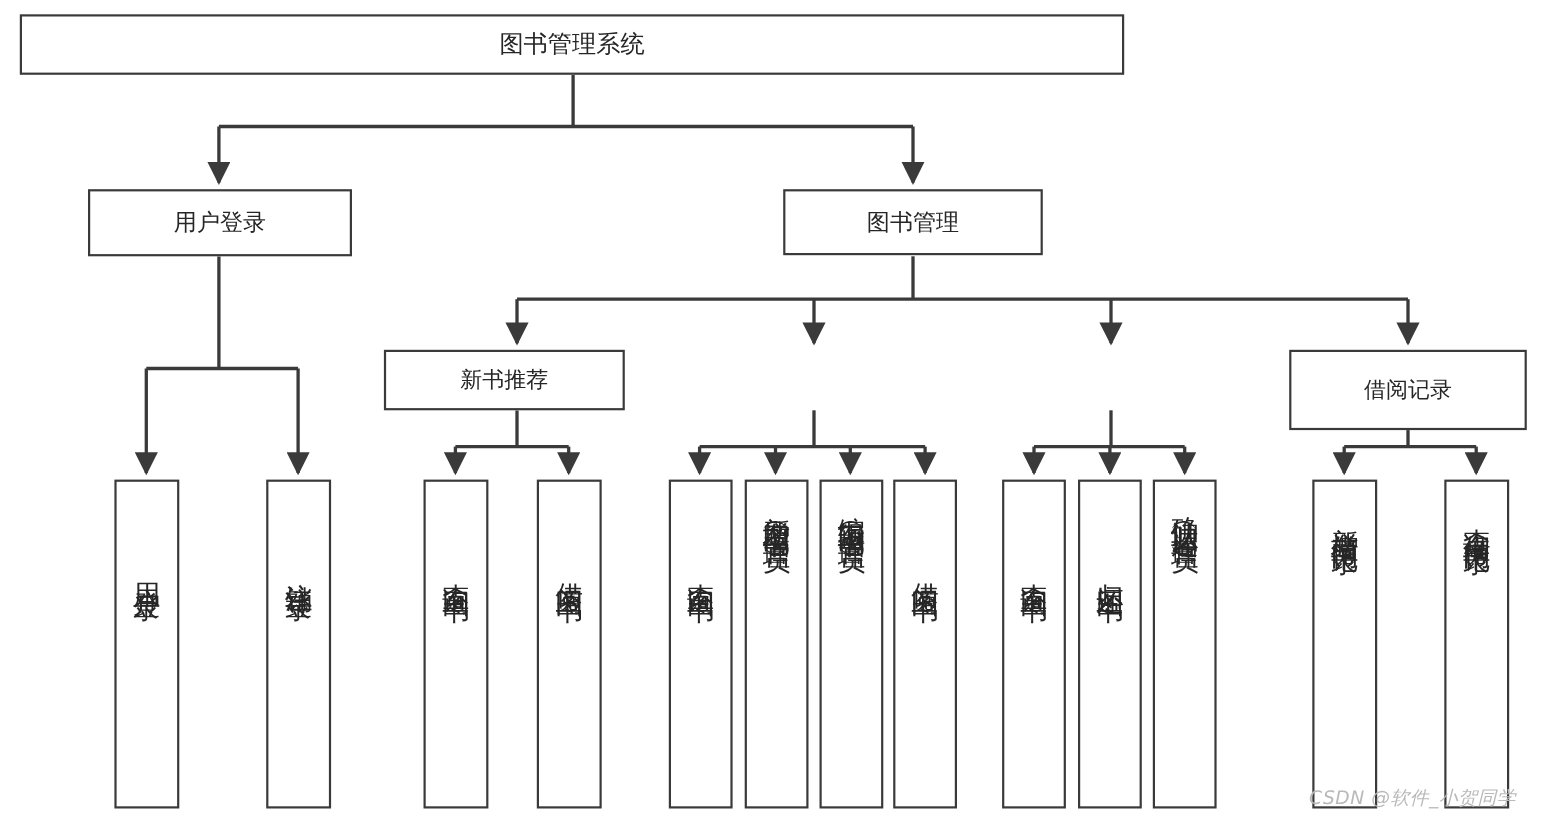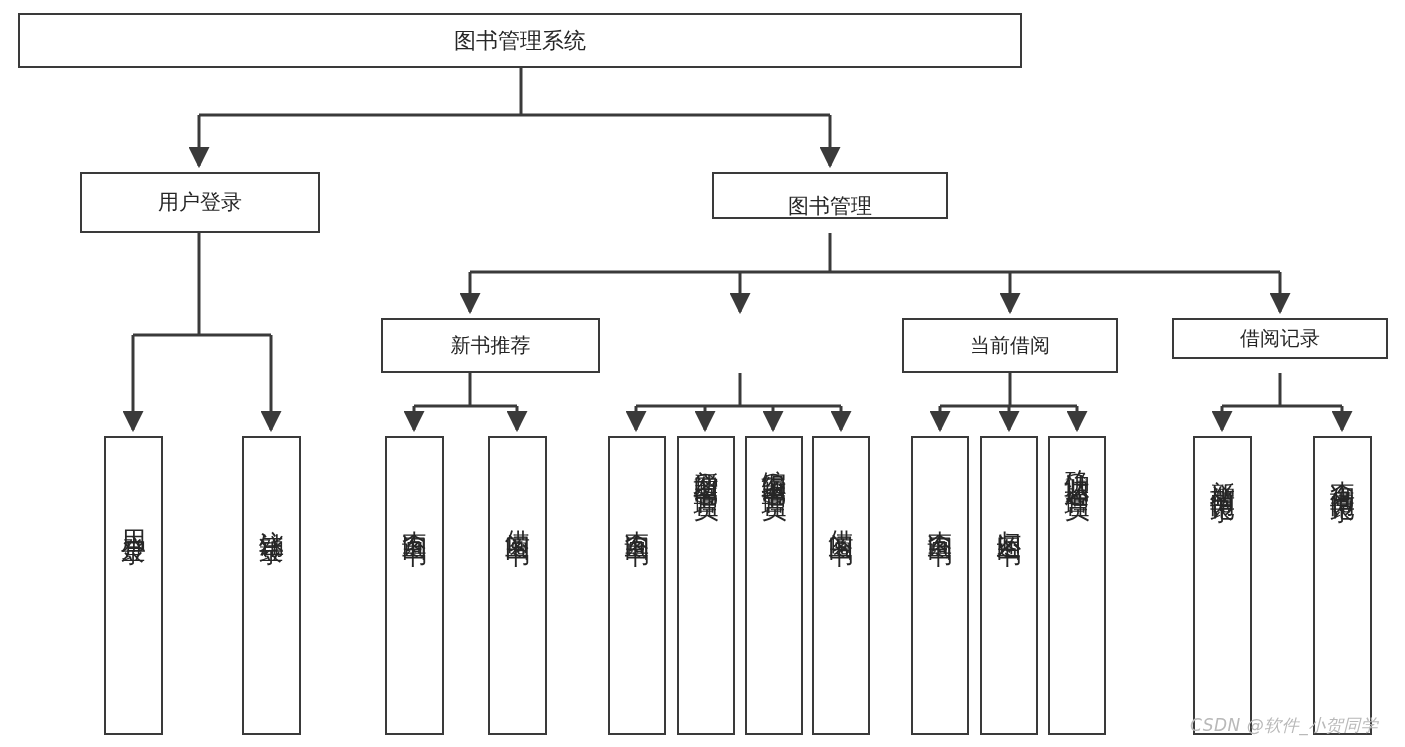--- a/index.html
+++ b/index.html
@@ -130,31 +130,28 @@
     </g>
   </svg>
 
   <div class="node root" style="left:18px; top:13px; width:1004px; height:55px;">
     <span class="lbl">图书管理系统</span>
   </div>
 
   <div class="node h2" style="left:80px; top:172px; width:240px; height:61px;">
     <span class="lbl">用户登录</span>
   </div>
-  <div class="node h2" style="left:712px; top:172px; width:236px; height:47px;align-items:flex-end;">
+  <div class="node h2" style="left:712px; top:172px; width:236px; height:60px;">
     <span class="lbl">图书管理</span>
   </div>
 
-  <div class="node h3" style="left:381px; top:318px; width:219px; height:55px;justify-content:center;">
+  <div class="node h3" style="left:349px; top:318px; width:219px; height:55px;justify-content:center;">
     <span class="lbl">新书推荐</span>
   </div>
-  <div class="node h3" style="left:902px; top:318px; width:216px; height:55px;">
-    <span class="lbl">当前借阅</span>
-  </div>
-  <div class="node h3" style="left:1172px; top:318px; width:216px; height:41px;">
+  <div class="node h3" style="left:1172px; top:318px; width:216px; height:73px;">
     <span class="lbl">借阅记录</span>
   </div>
 
   <div class="node leaf mid" style="left:104px; top:436px; width:59px; height:299px;">
     <span class="lbl">用户登录</span>
   </div>
   <div class="node leaf mid" style="left:242px; top:436px; width:59px; height:299px;">
     <span class="lbl">注销登录</span>
   </div>
 

